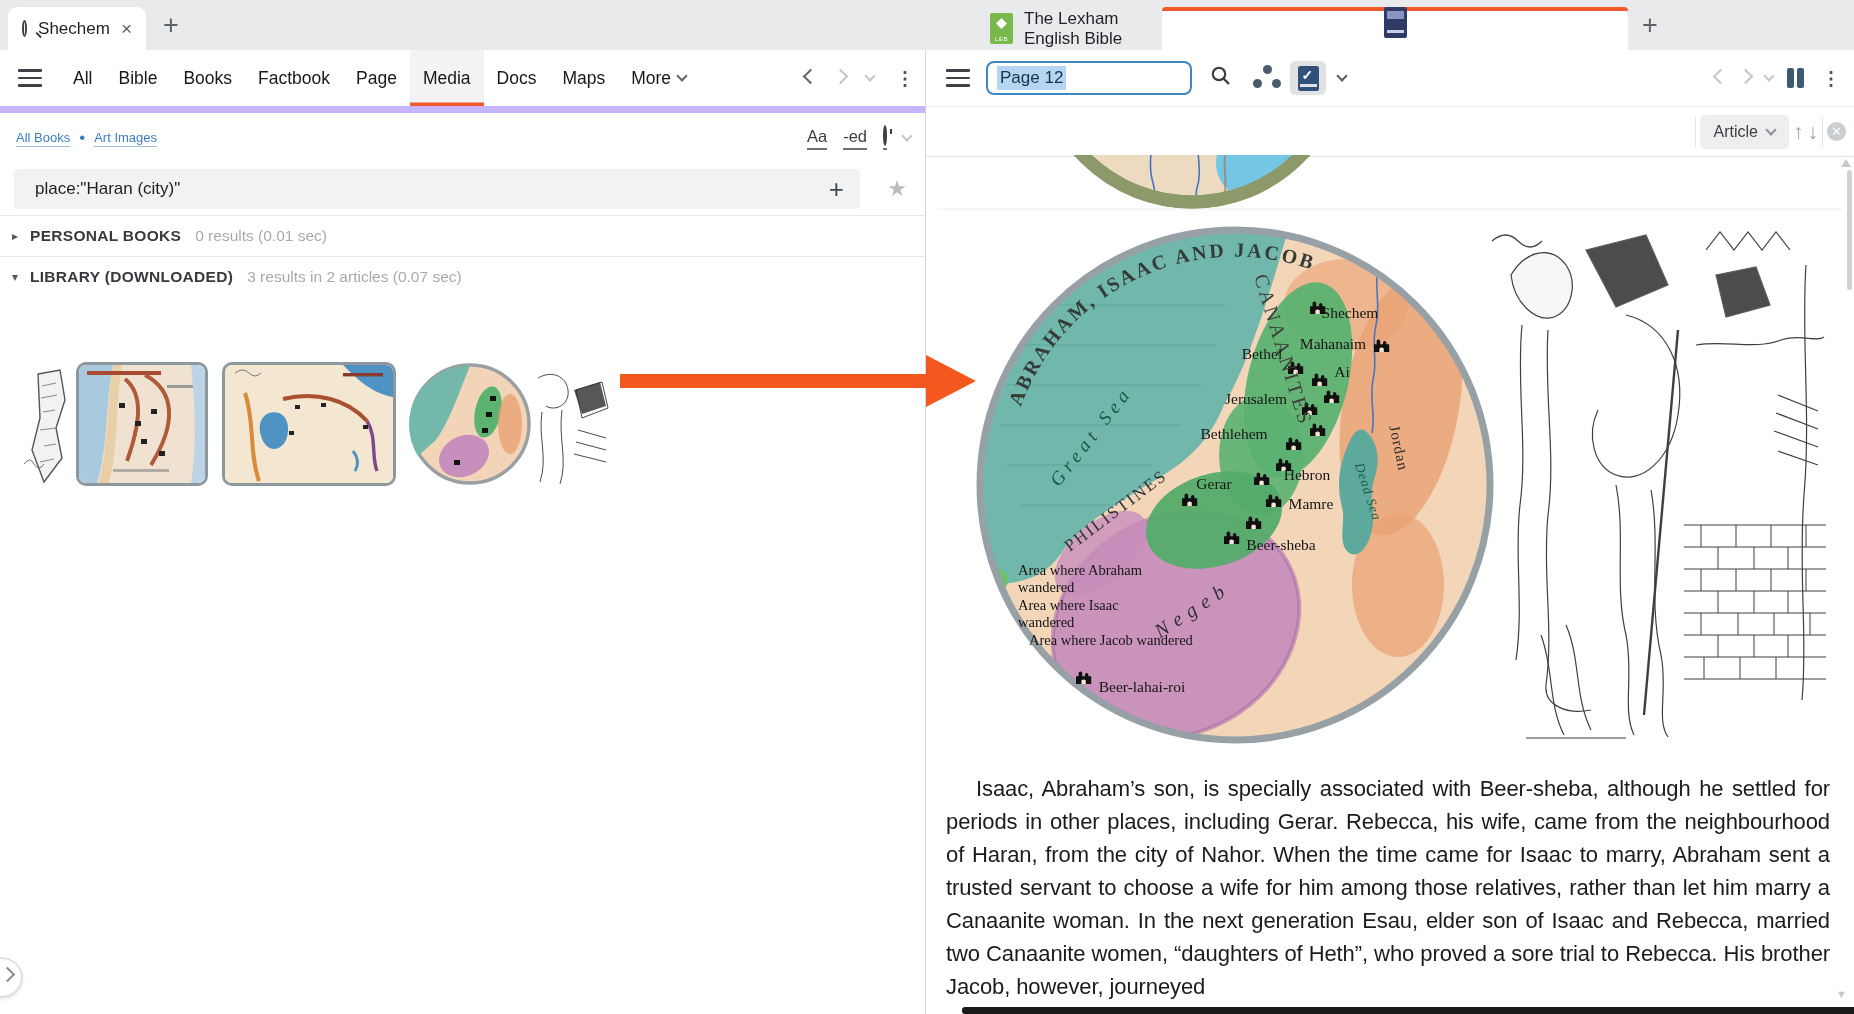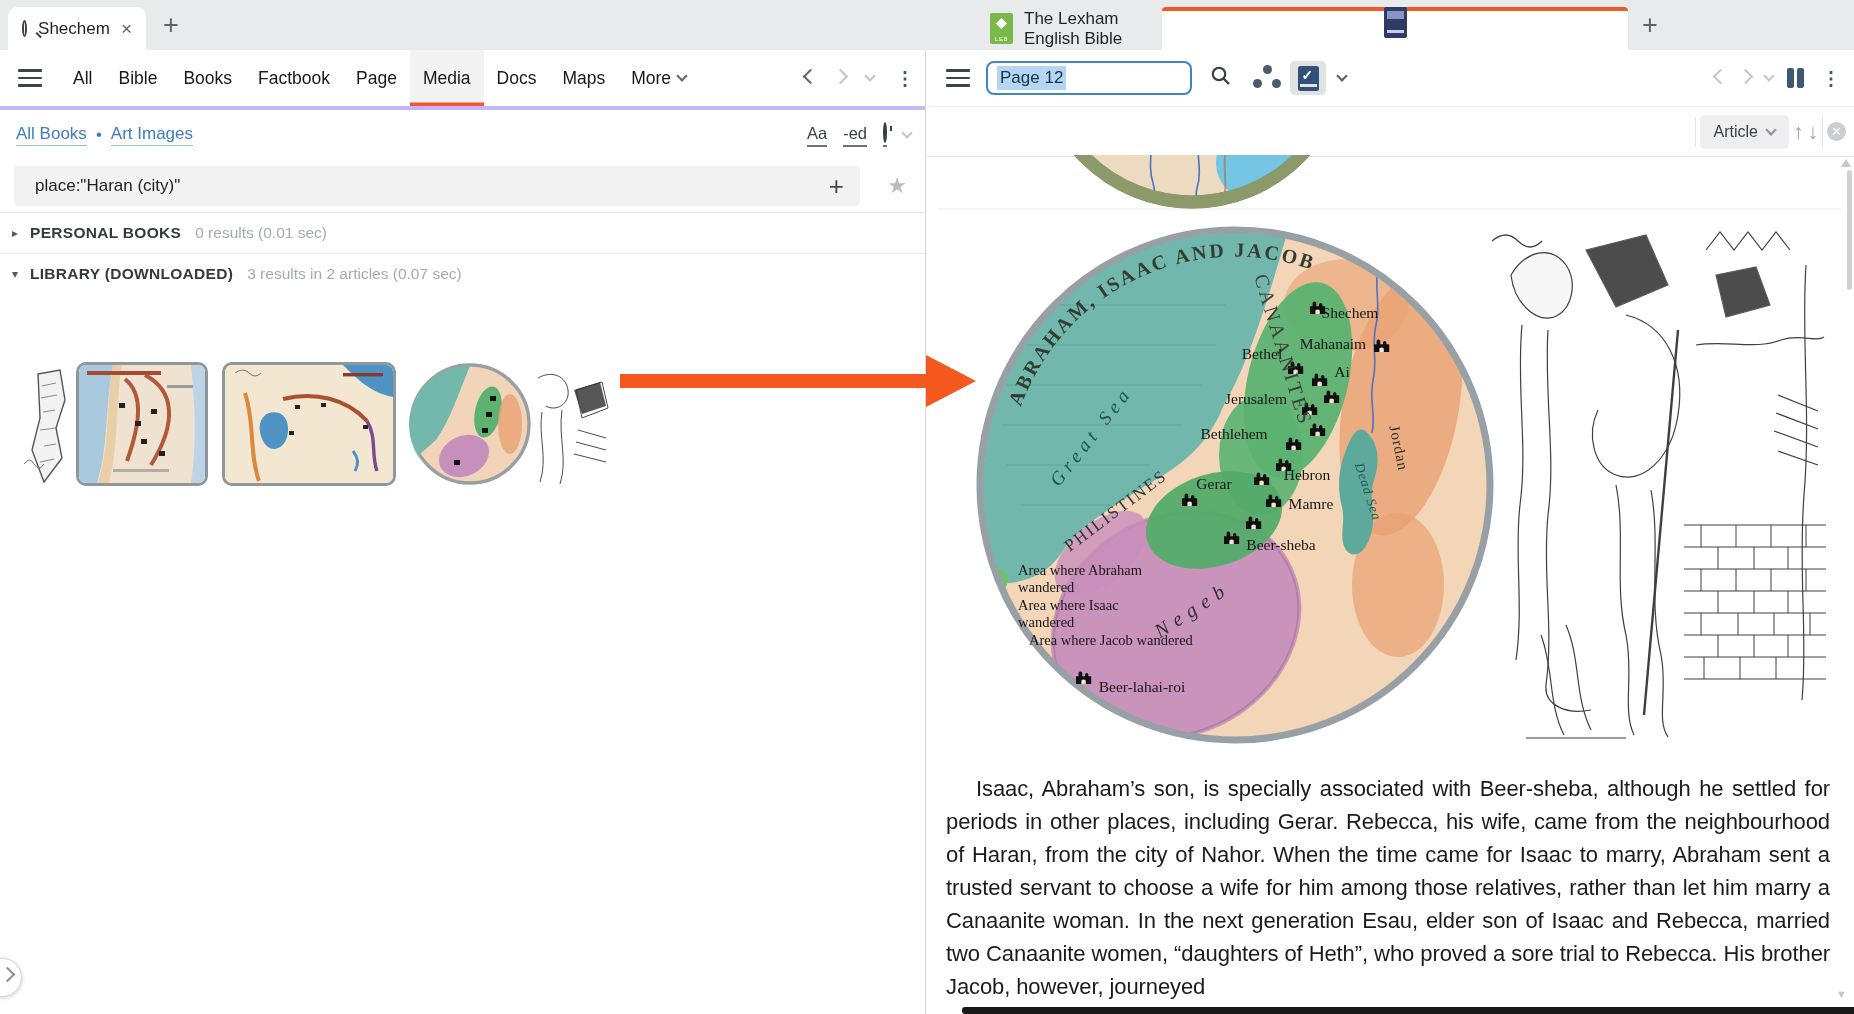--- a/index.html
+++ b/index.html
@@ -21,37 +21,37 @@
        clip-path:polygon(50% 0,100% 50%,50% 100%,0 50%);}
   .cover.leb span{color:#fff;font-size:6px;margin-bottom:2px;letter-spacing:.5px;}
   .cover.atlas{background:#2f3a66;}
   .cover.atlas::before{content:"";position:absolute;top:4px;left:3px;right:3px;height:8px;background:#8b93c4;}
   .cover.atlas::after{content:"";position:absolute;bottom:5px;left:3px;right:3px;height:3px;background:#c9cde6;}
   
   .panel{position:absolute;top:50px;bottom:0;background:#fff;}
   #left-panel{left:0;width:925px;border-right:1px solid #d5d8da;}
   #right-panel{left:926px;width:928px;}
   
-  .ltoolbar{position:relative;height:56px;display:flex;align-items:center;border-bottom:4px solid #c4b5fd;}
+  .ltoolbar{position:relative;height:56px;display:flex;align-items:center;border-bottom:7px solid #c4b5fd;}
   .burger{width:24px;display:flex;flex-direction:column;gap:5px;margin:0 18px 0 18px;}
   .burger i{display:block;height:2.6px;background:#3e434a;border-radius:1px;}
   .navitems{display:flex;align-items:stretch;height:56px;}
   .nav-item{display:flex;align-items:center;gap:7px;padding:0 13px;font-size:17.5px;color:#17181a;}
   .nav-item.active{background:#f3f3f3;box-shadow:inset 0 -3.5px 0 #f1592a;}
   .lt-right{position:absolute;right:0;top:0;height:56px;display:flex;align-items:center;gap:0;}
   .chev{display:inline-block;width:9px;height:9px;border-right:2.2px solid #62676d;border-bottom:2.2px solid #62676d;transform:rotate(45deg);margin-top:-4px;}
   .chev.sm{width:6px;height:6px;border-width:2px;}
   .chev.lt{border-color:#c3c7ca;}
   .chev.right{transform:rotate(-45deg);}
   .chev.left{transform:rotate(135deg);}
   .arrbtn{width:30px;display:flex;justify-content:center;}
   .kebab{font-size:19px;color:#44546a;font-weight:bold;letter-spacing:0;width:40px;text-align:center;}
   
   .crumbrow{position:relative;height:50px;display:flex;align-items:center;padding:0 16px;}
-  .bluelink{color:#3d7dbf;font-size:17px;border-bottom:1.5px solid #9dbdd9;padding-bottom:1px;}
+  .bluelink{color:#3d7dbf;font-size:13px;border-bottom:1.5px solid #9dbdd9;padding-bottom:1px;}
   .dot{color:#3d7dbf;margin:0 9px;font-size:17px;}
   .crumb-tools{position:absolute;right:14px;display:flex;align-items:center;gap:16px;}
   .toggle-t{font-size:16.5px;color:#3a3f44;border-bottom:2px solid #6d7277;padding-bottom:2px;}
   .clock{position:relative;width:15px;height:15px;border:2px solid #3a3f44;border-radius:50%;}
   .clock::after{content:"";position:absolute;left:5px;top:2px;width:2px;height:5px;background:#3a3f44;}
   .clock-wrap{border-bottom:2px solid #6d7277;padding-bottom:3px;}
   
   .searchrow{position:relative;height:52px;display:flex;align-items:center;}
   .pill{position:absolute;left:14px;width:846px;height:40px;background:#f2f2f3;border-radius:4px;
         display:flex;align-items:center;font-size:17px;color:#1d1f21;padding-left:21px;box-sizing:border-box;}

